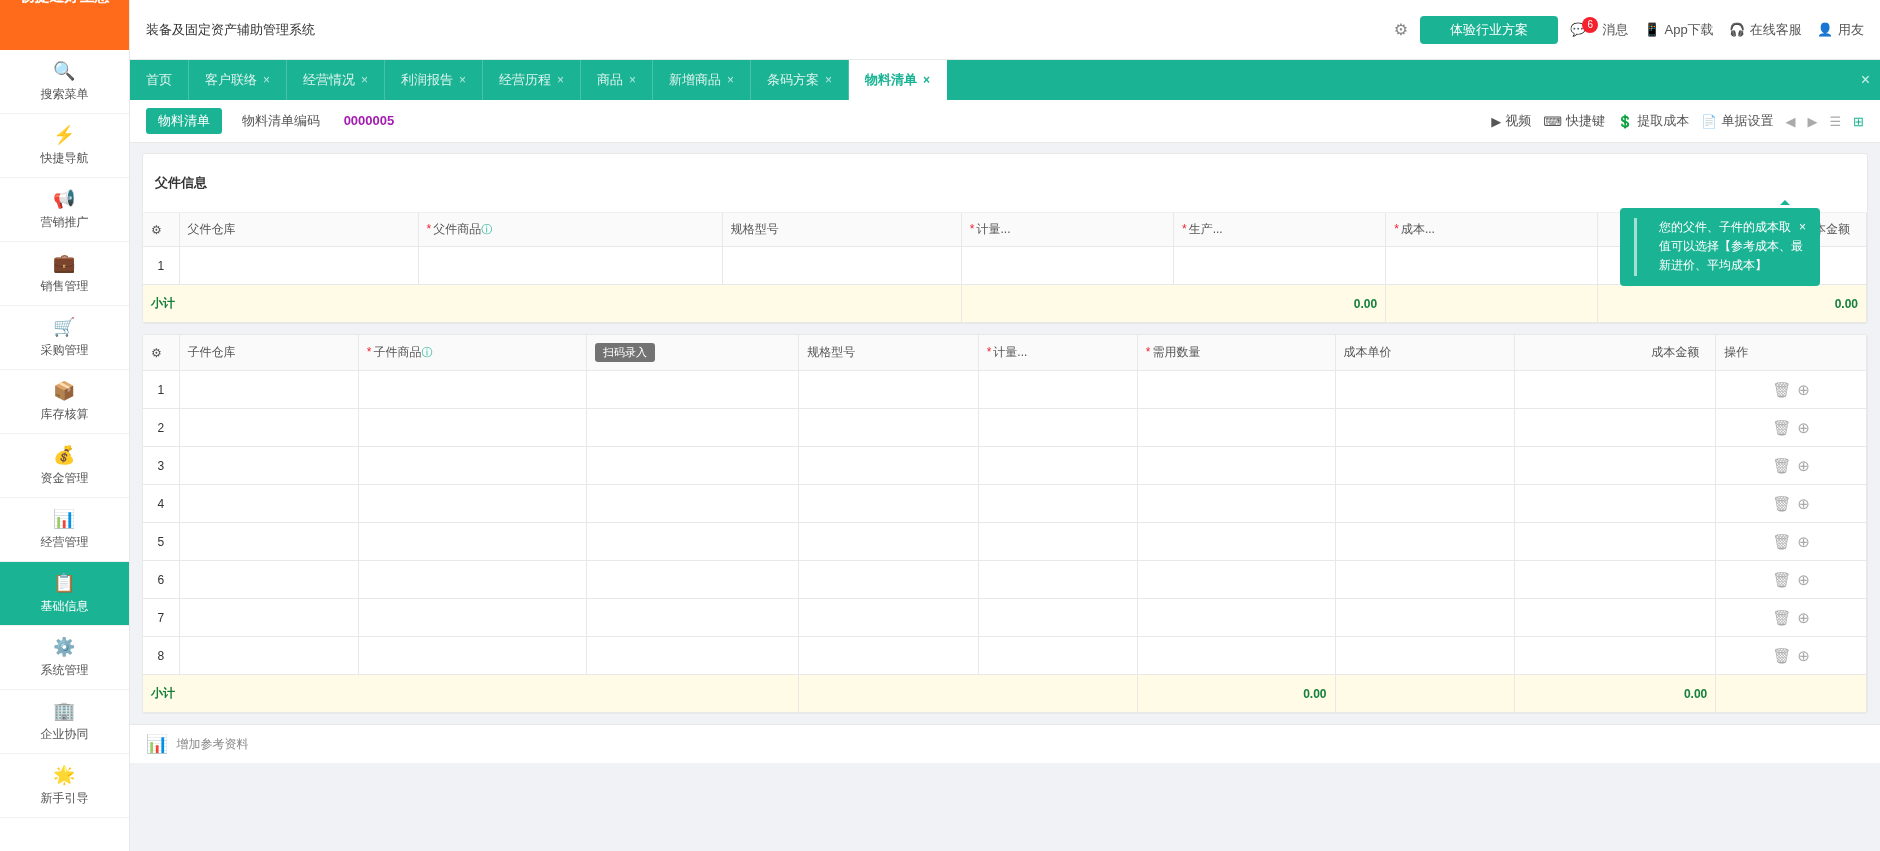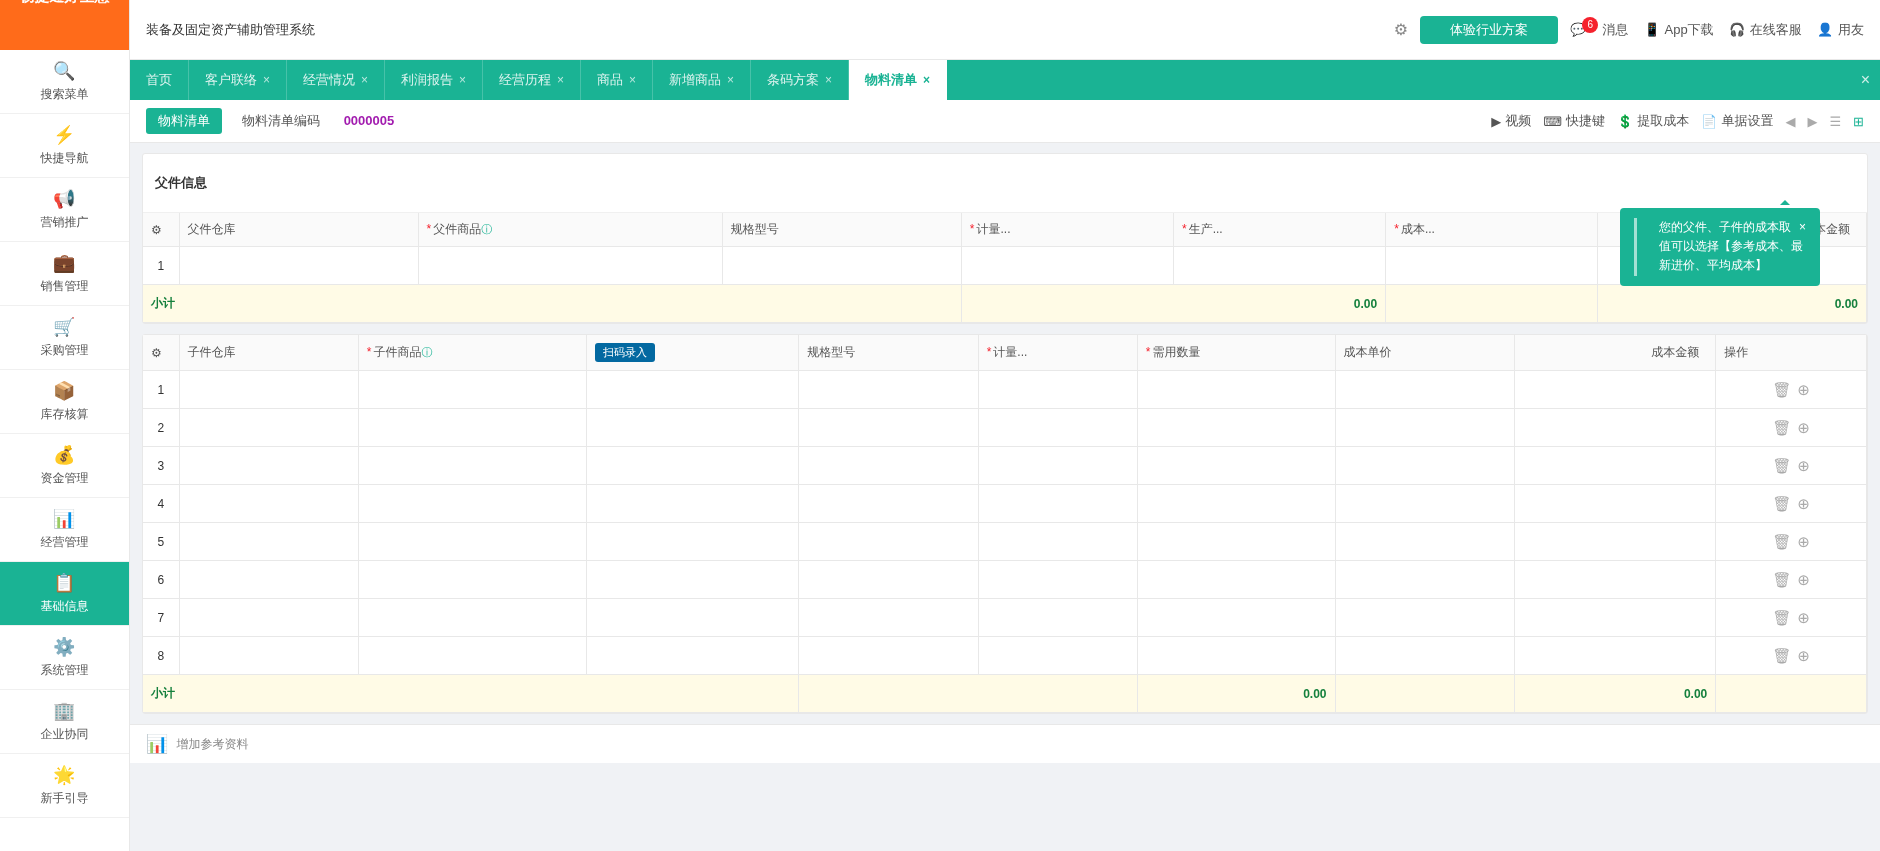--- a/index.html
+++ b/index.html
@@ -210,21 +210,21 @@
       color: #15803d;
     }
     .required-star { color: #f5222d; margin-right: 2px; }
     .th-settings { width: 36px; text-align: center; }
     .col-num { text-align: center; color: #888; }
     .col-val { text-align: right; }
     .action-cell { display: flex; gap: 6px; justify-content: center; align-items: center; }
     .action-icon { color: #aaa; cursor: pointer; font-size: 15px; }
 
     .scan-btn {
-      background: #0369a1;
+      background: #737373;
       color: #fff;
       border: none;
       padding: 2px 8px;
       border-radius: 3px;
       font-size: 11px;
       cursor: pointer;
       white-space: nowrap;
     }
 
     

